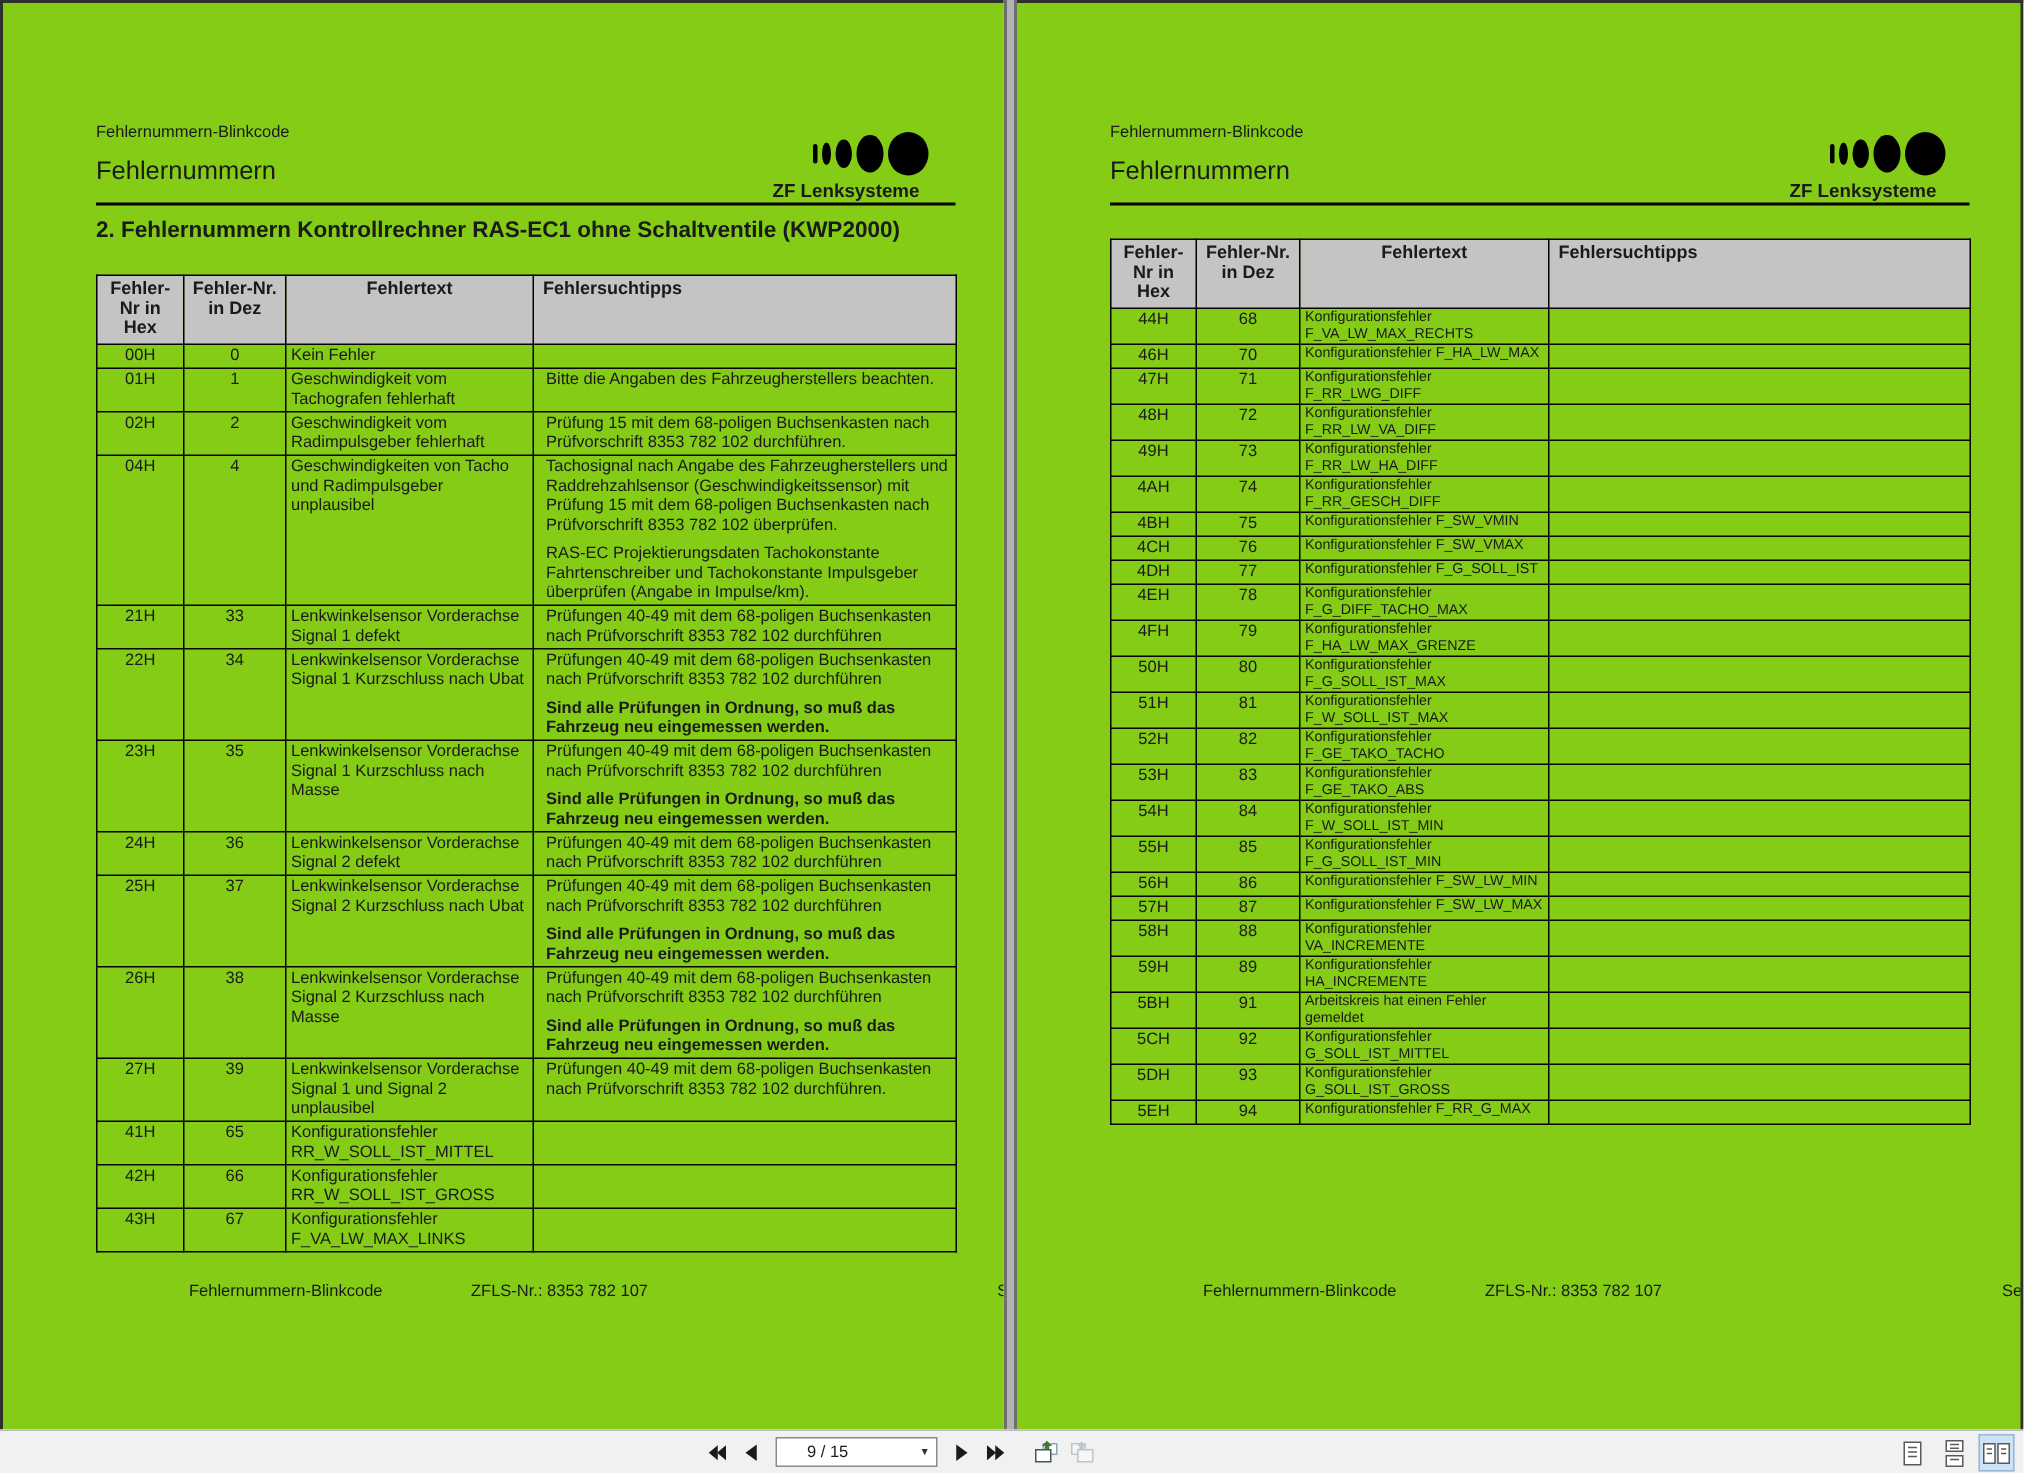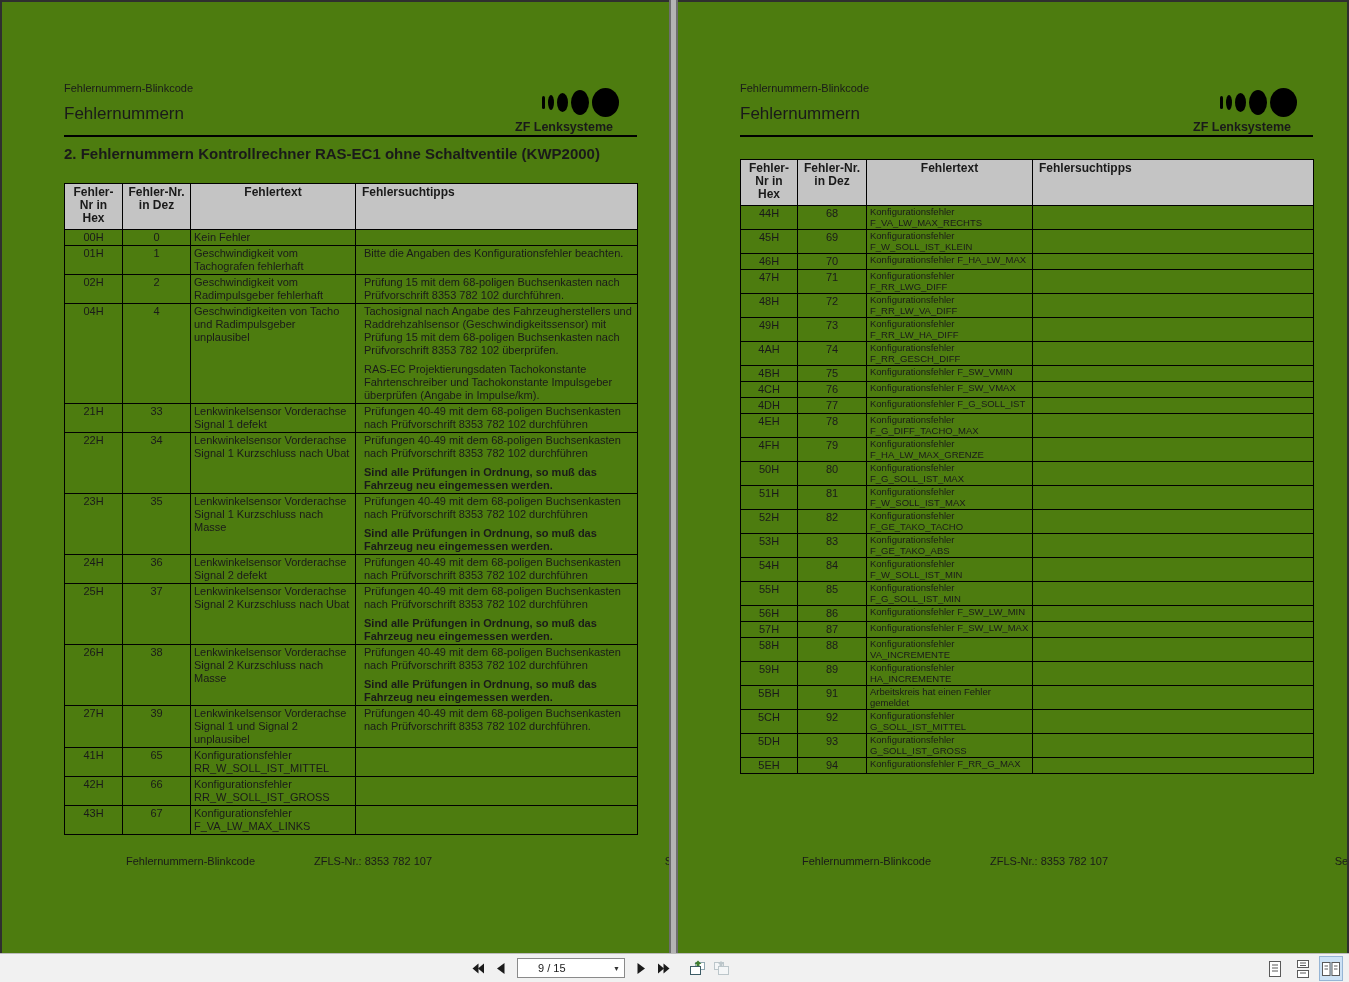--- a/index.html
+++ b/index.html
@@ -3,21 +3,21 @@
 <meta charset="utf-8">
 <style>
   * { box-sizing: border-box; }
   html,body { margin:0; padding:0; }
   body {
     width:1349px; height:982px; overflow:hidden;
     font-family:"Liberation Sans", sans-serif;
     background:#ffffff; color:#1a1a1a;
   }
   .pages { display:flex; height:953px; }
-  .page { background:#4d7c0f; position:relative; overflow:hidden; }
+  .page { background:#84cc16; position:relative; overflow:hidden; }
   .page-left  { width:669px;  border-top:2px solid #2f2f2f; border-left:2px solid #2f2f2f; }
   .page-right { flex:1; border-top:2px solid #2f2f2f; border-right:2px solid #2f2f2f; }
   .divider { width:9px; background:linear-gradient(to right,#6e6e6e 0,#6e6e6e 2px,#b4b4b4 2px,#b4b4b4 7px,#6e6e6e 7px,#6e6e6e 9px); }
 
   .content { position:absolute; left:62px; top:0; width:573px; }
   .hdr-small { margin-top:80px; font-size:11px; }
   .hdr-title { margin-top:10px; font-size:17px; }
   .hdr-rule  { margin-top:11px; border:none; border-top:2px solid #000; width:100%; }
 
   .logo { position:absolute; top:84px; right:50px; width:104px; }
@@ -99,21 +99,21 @@
                 <td class="c-hex">00H</td>
                 <td class="c-dez">0</td>
                 <td class="c-text">Kein Fehler</td>
                 <td class="c-tipps"></td>
               </tr>
               <tr>
                 <td class="c-hex">01H</td>
                 <td class="c-dez">1</td>
                 <td class="c-text">Geschwindigkeit vom Tachografen fehlerhaft</td>
                 <td class="c-tipps">
-                  <p>Bitte die Angaben des Konfigurationsfehler beachten.</p>
+                  <p>Bitte die Angaben des Fahrzeugherstellers beachten.</p>
                 </td>
               </tr>
               <tr>
                 <td class="c-hex">02H</td>
                 <td class="c-dez">2</td>
                 <td class="c-text">Geschwindigkeit vom Radimpulsgeber fehlerhaft</td>
                 <td class="c-tipps">
                   <p>Prüfung 15 mit dem 68-poligen Buchsenkasten nach Prüfvorschrift 8353 782 102 durchführen.</p>
                 </td>
               </tr>
@@ -247,26 +247,20 @@
 in Dez</th>
                 <th class="h2">Fehlertext</th>
                 <th class="h3">Fehlersuchtipps</th>
               </tr>
             </thead>
             <tbody>
               <tr>
                 <td class="c-hex">44H</td>
                 <td class="c-dez">68</td>
                 <td class="c-text">Konfigurationsfehler F_VA_LW_MAX_RECHTS</td>
-                <td class="c-tipps"></td>
-              </tr>
-              <tr>
-                <td class="c-hex">45H</td>
-                <td class="c-dez">69</td>
-                <td class="c-text">Konfigurationsfehler F_W_SOLL_IST_KLEIN</td>
                 <td class="c-tipps"></td>
               </tr>
               <tr>
                 <td class="c-hex">46H</td>
                 <td class="c-dez">70</td>
                 <td class="c-text">Konfigurationsfehler F_HA_LW_MAX</td>
                 <td class="c-tipps"></td>
               </tr>
               <tr>
                 <td class="c-hex">47H</td>

